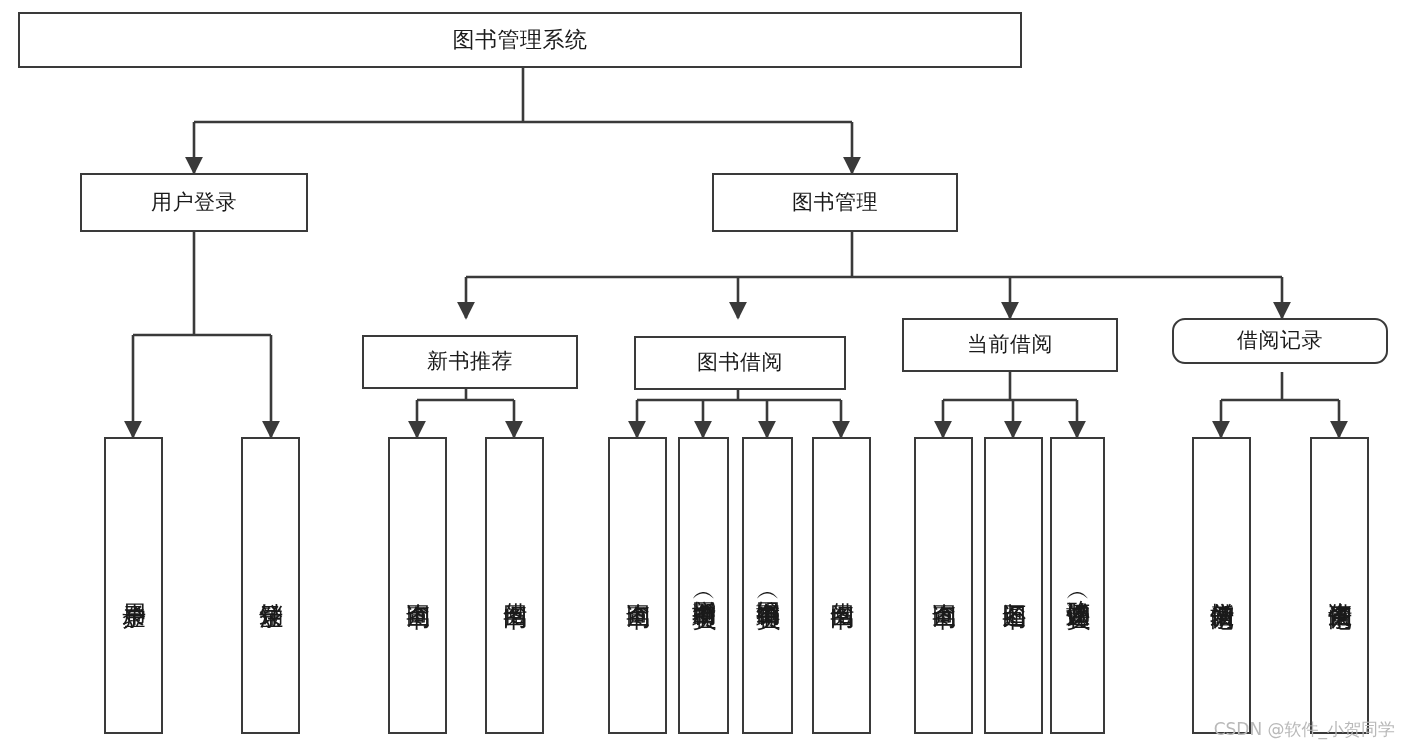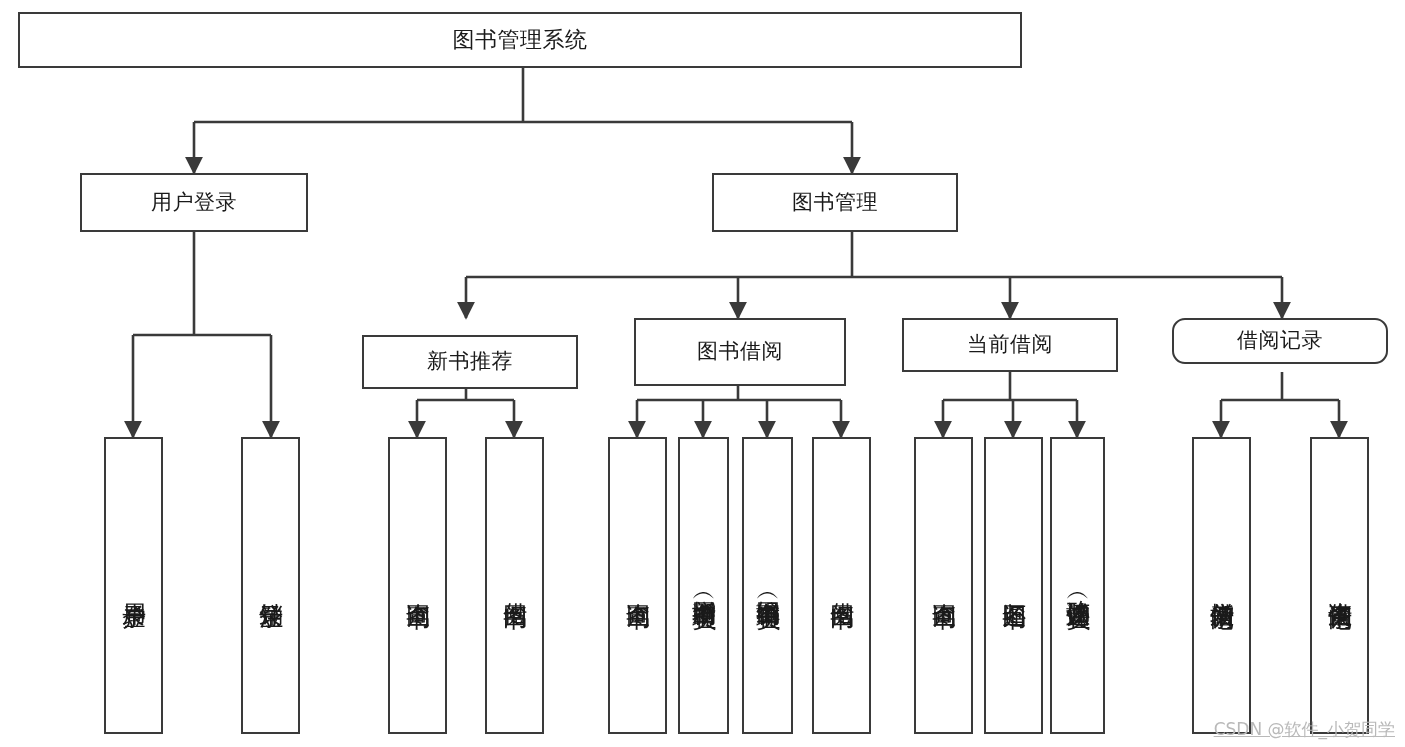--- a/index.html
+++ b/index.html
@@ -56,21 +56,20 @@
     white-space: nowrap;
   }
   .watermark {
     position: absolute;
     right: 10px;
     bottom: 6px;
     font-size: 17px;
     color: #b9b9b9;
     white-space: nowrap;
     pointer-events: none;
-    text-decoration: underline;
   }
 </style>
 </head>
 <body>
 
 <div id="canvas">
 
   <svg id="edges" viewBox="0 0 1405 747" xmlns="http://www.w3.org/2000/svg">
     <defs>
       <marker id="arrow" viewBox="0 0 10 10" refX="9" refY="5" markerWidth="7" markerHeight="7" orient="auto-start-reverse">
@@ -130,21 +129,21 @@
   <div class="node node-h" style="left:80px; top:173px; width:228px; height:59px;">
     <span class="label">用户登录</span>
   </div>
   <div class="node node-h" style="left:712px; top:173px; width:246px; height:59px;">
     <span class="label">图书管理</span>
   </div>
 
   <div class="node node-h" style="left:362px; top:335px; width:216px; height:54px;">
     <span class="label">新书推荐</span>
   </div>
-  <div class="node node-h" style="left:634px; top:318px; width:212px; height:68px;">
+  <div class="node node-h" style="left:634px; top:336px; width:212px; height:54px;">
     <span class="label">图书借阅</span>
   </div>
   <div class="node node-h" style="left:902px; top:318px; width:216px; height:54px;">
     <span class="label">当前借阅</span>
   </div>
   <div class="node node-h" style="left:1172px; top:318px; width:216px; height:46px;border-radius:13px;">
     <span class="label">借阅记录</span>
   </div>
 
   <div class="node node-v" style="left:104px; top:437px; width:59px; height:297px;">

